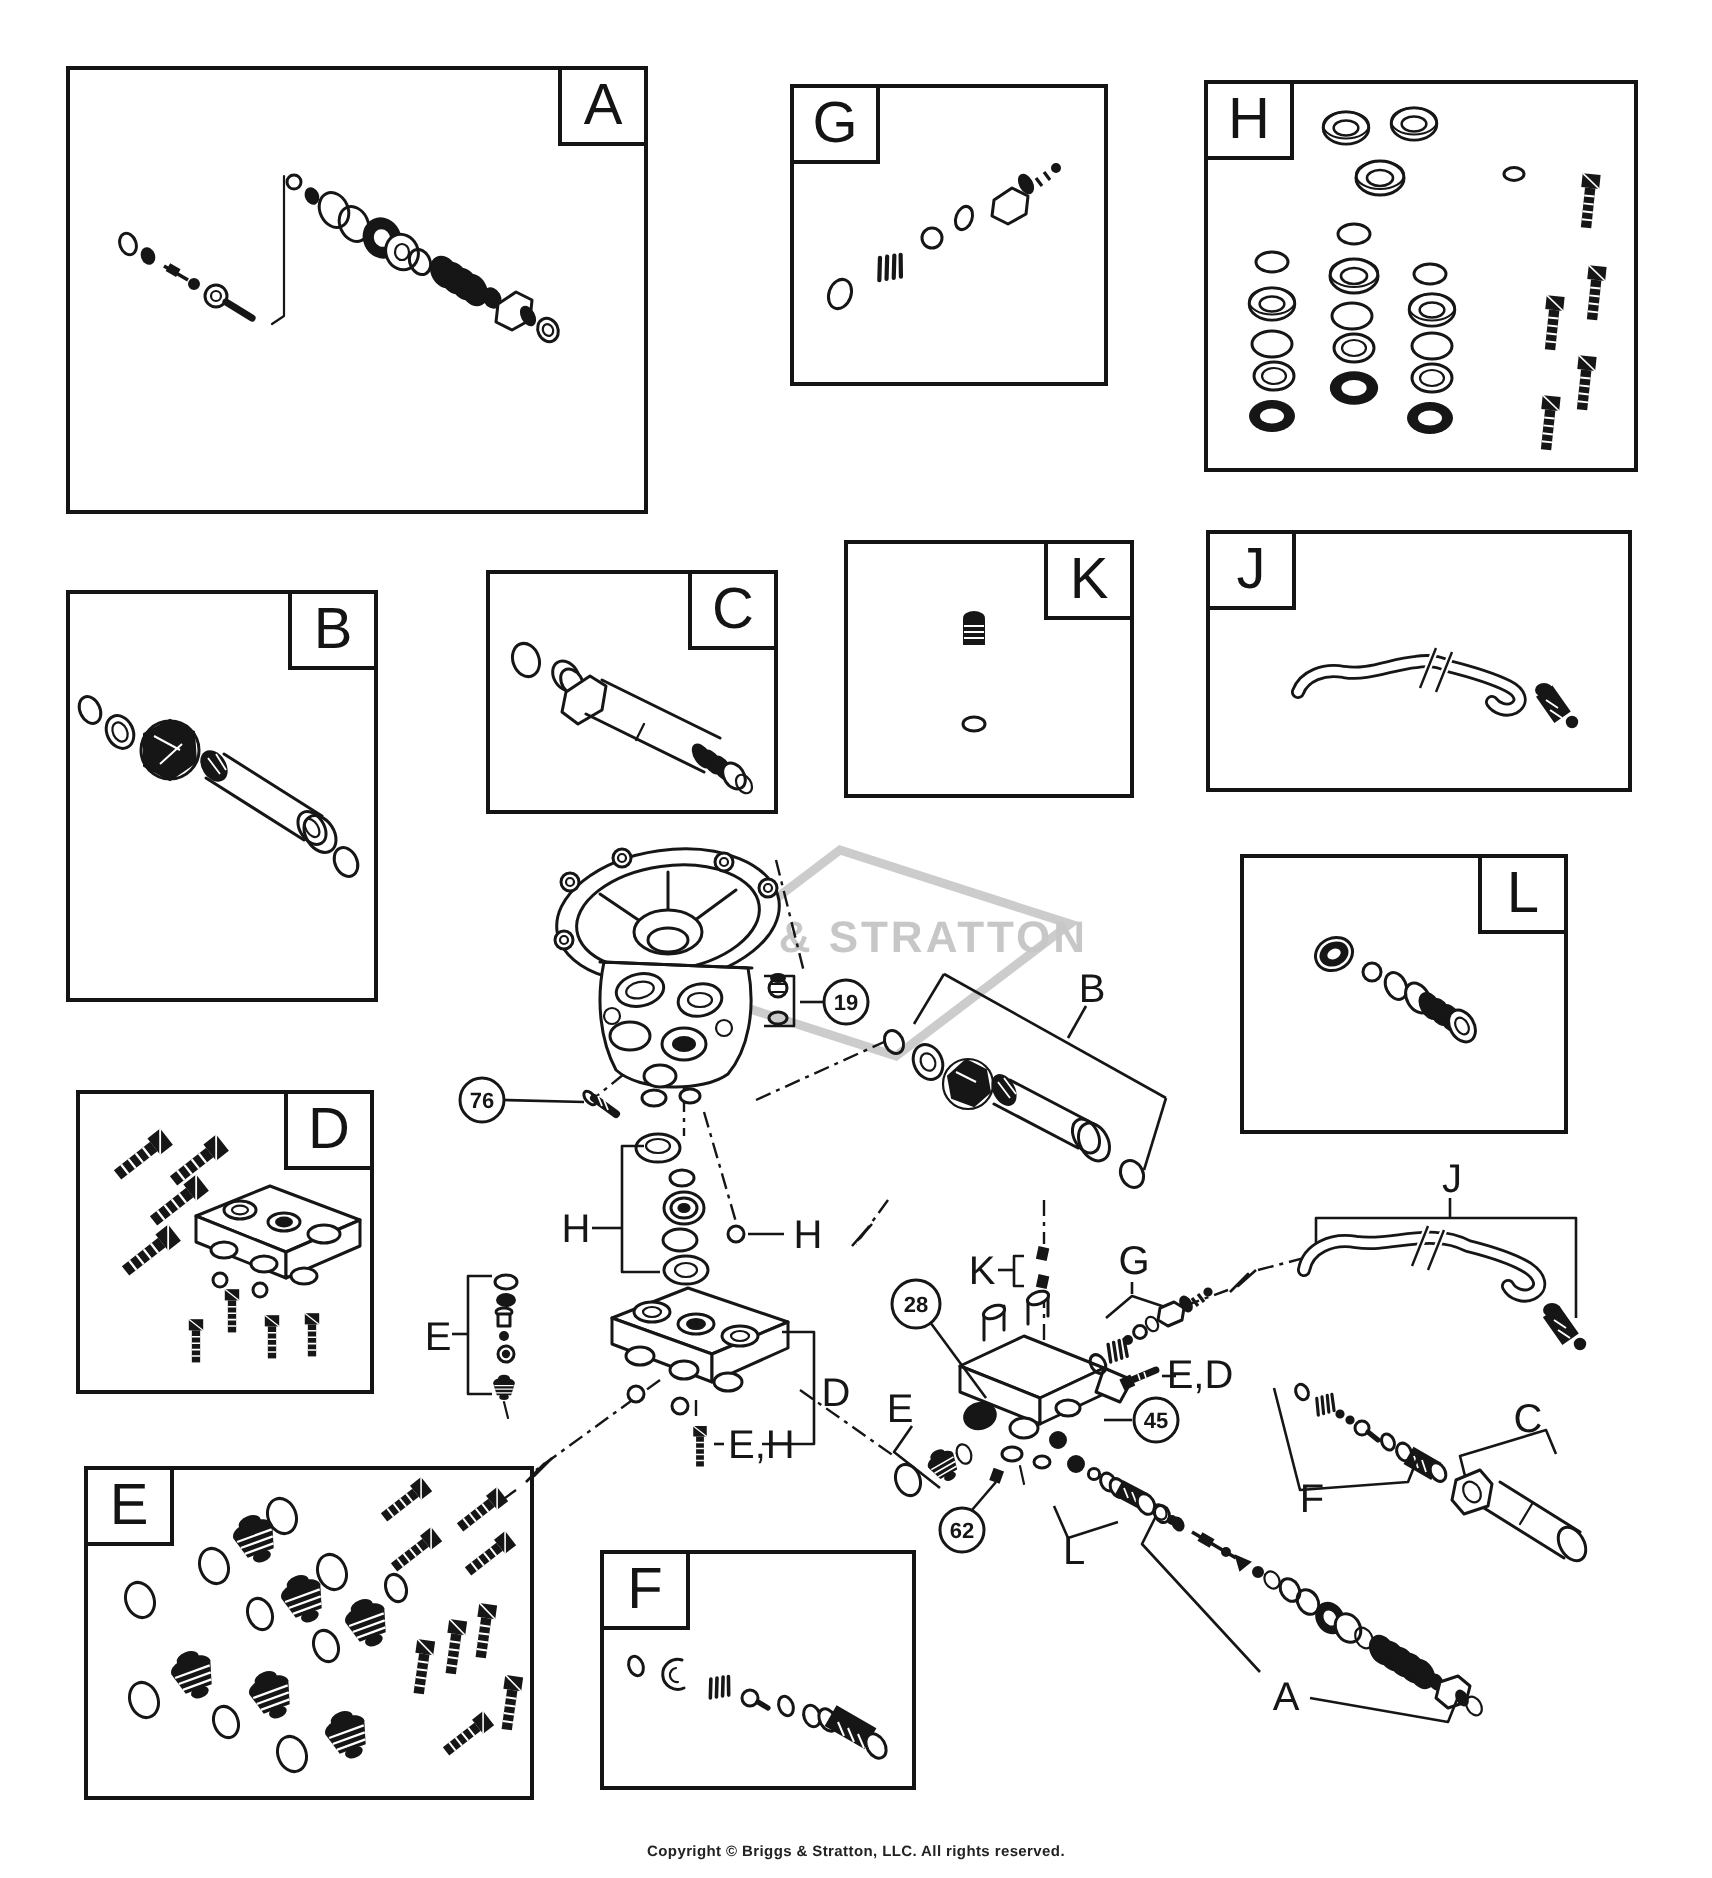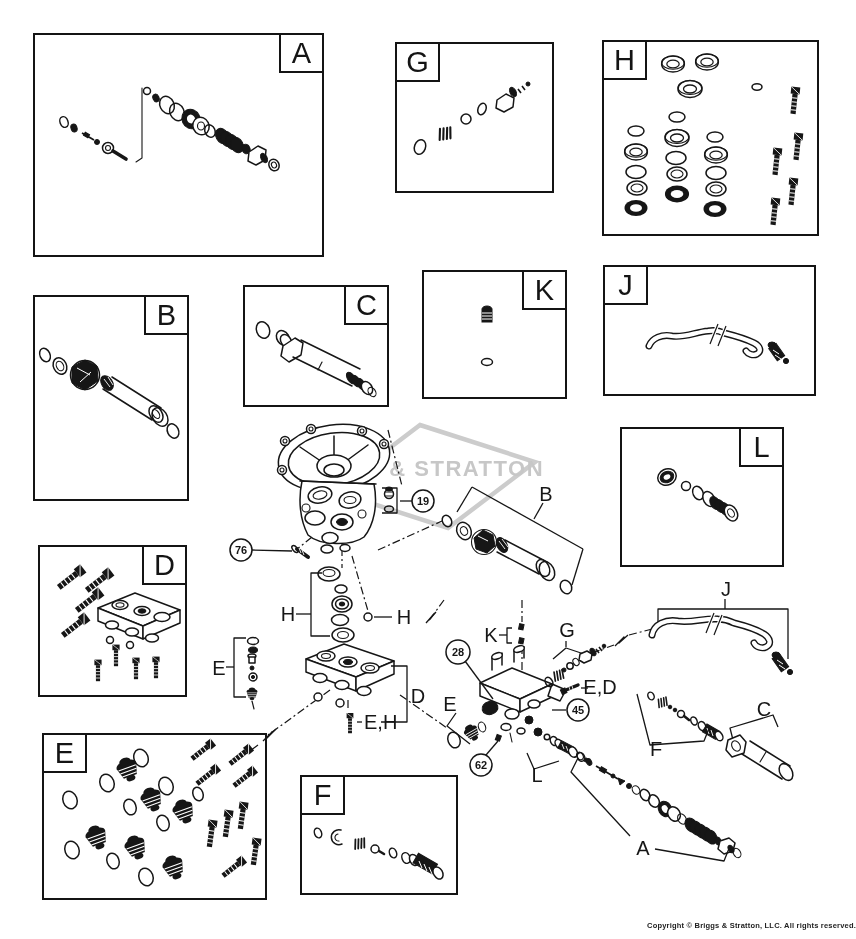--- a/index.html
+++ b/index.html
@@ -4,21 +4,21 @@
 <style>
   html,body{margin:0;padding:0;background:#fff;}
   .canvas{position:relative;width:856px;height:939px;background:#fff;overflow:hidden;
           font-family:"Liberation Sans",sans-serif;}
   .art{position:absolute;left:0;top:0;z-index:1;}
   .inset{position:absolute;border:2.6px solid #141414;background:transparent;box-sizing:border-box;z-index:2;}
   .tab{position:absolute;width:43px;height:38px;background:#fff;display:flex;align-items:center;
        justify-content:center;font:29px "Liberation Sans",sans-serif;color:#141414;box-sizing:border-box;}
   .tab-right{top:0;right:0;border-left:2.6px solid #141414;border-bottom:2.6px solid #141414;}
   .tab-left{top:0;left:0;border-right:2.6px solid #141414;border-bottom:2.6px solid #141414;}
-  .footer{position:absolute;left:0;right:0;top:921px;text-align:right;z-index:3;
+  .footer{position:absolute;left:0;right:0;top:921px;text-align:center;z-index:3;
           font:bold 7.5px "Liberation Sans",sans-serif;color:#222;letter-spacing:.2px;}
   
   .s{stroke:#161616;fill:none;stroke-width:1.5;stroke-linecap:round;stroke-linejoin:round;}
   .sw{stroke:#161616;fill:#fff;stroke-width:1.5;stroke-linejoin:round;}
   .sd{stroke:#161616;fill:#161616;stroke-width:1;}
   .thin{stroke-width:1.1;}
   .dash{stroke:#161616;fill:none;stroke-width:1.2;stroke-dasharray:8 3 2 3;}
   .lead{stroke:#161616;fill:none;stroke-width:1.3;}
   .brk{stroke:#161616;fill:none;stroke-width:1.3;stroke-linejoin:round;}
   .coilu{stroke:#161616;stroke-width:2.1;fill:none;stroke-linecap:round;}

